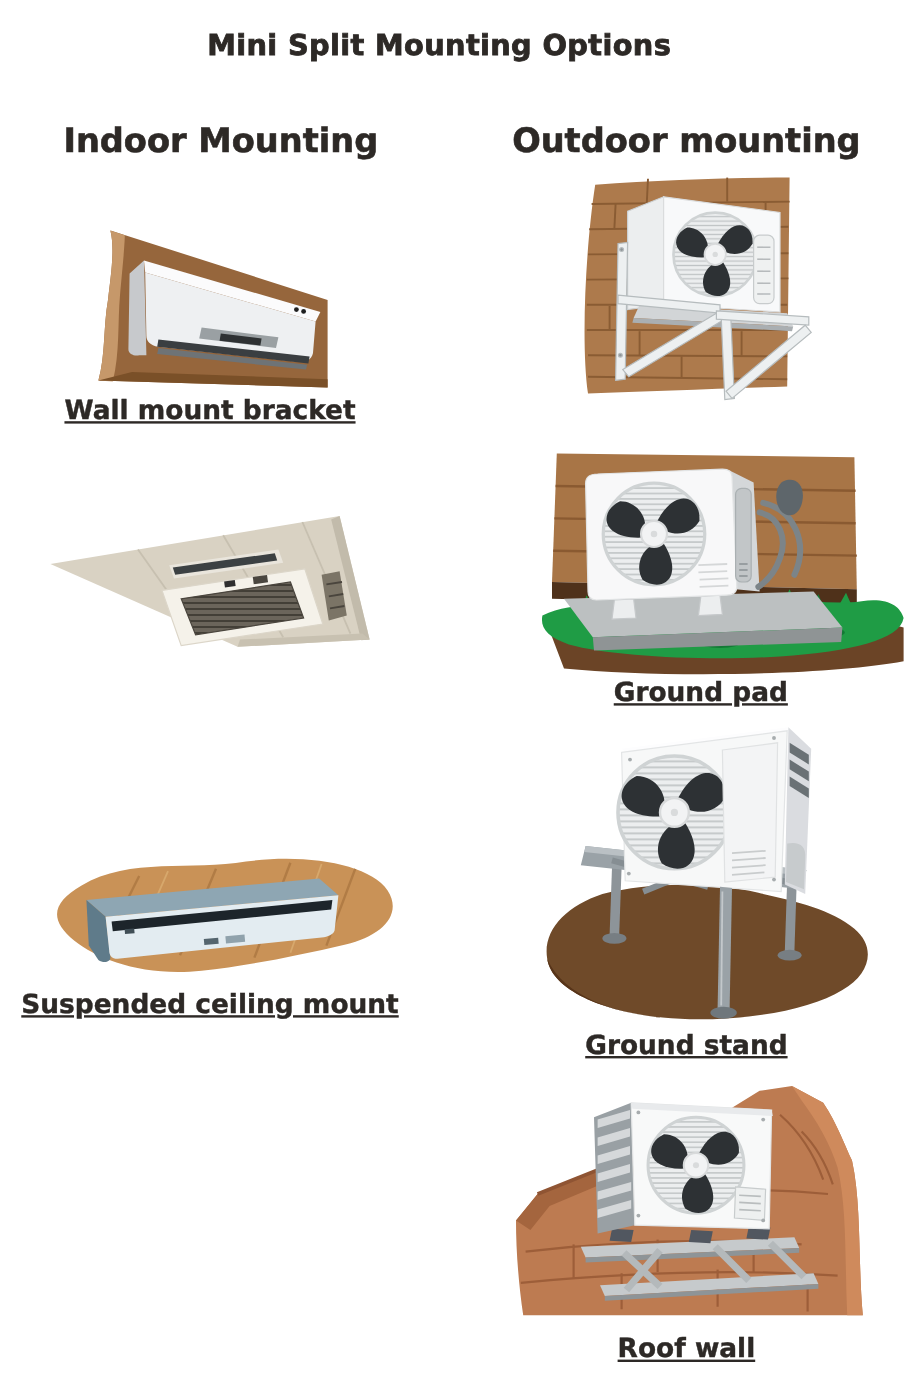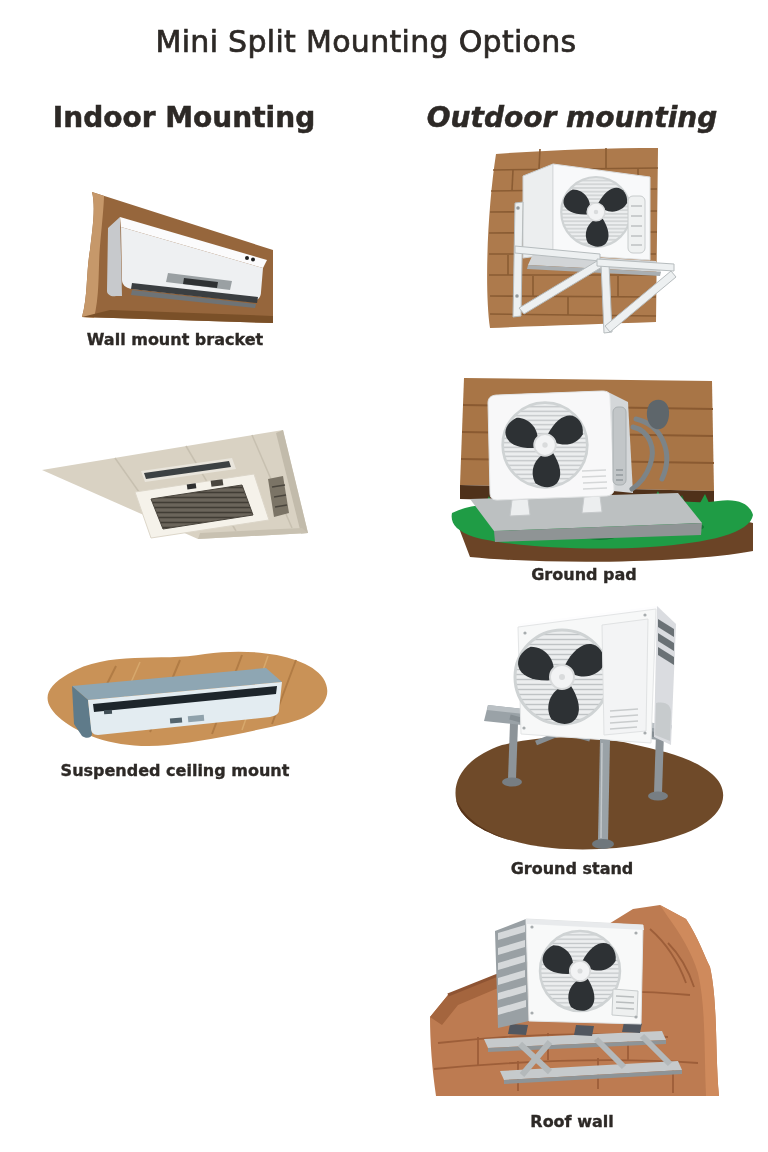--- a/index.html
+++ b/index.html
@@ -1,28 +1,28 @@
 <!DOCTYPE html>
 <html><head>
 <meta charset="utf-8">
 <style>
   html,body{margin:0;padding:0;background:#ffffff;}
   .canvas{position:relative;width:768px;height:1152px;background:#ffffff;overflow:hidden;
           font-family:"DejaVu Sans",sans-serif;color:#2d2926;}
   .title{position:absolute;top:24px;left:366px;transform:translateX(-50%);
-         font-size:30px;font-weight:normal;letter-spacing:.3px;white-space:nowrap;
+         font-size:24px;font-weight:bold;letter-spacing:.3px;white-space:nowrap;
          -webkit-text-stroke:.7px #2d2926;}
   .colhead{position:absolute;top:101px;transform:translateX(-50%);font-size:28px;
            font-weight:bold;white-space:nowrap;-webkit-text-stroke:.5px #2d2926;}
   .colhead.indoor{left:184px;}
-  .colhead.outdoor{left:572px;font-style:italic;}
+  .colhead.outdoor{left:572px;}
   figure.fig{position:absolute;margin:0;padding:0;}
   .fig svg{display:block;width:100%;height:100%;overflow:visible;}
-  .caption{position:absolute;transform:translateX(-50%);font-size:16px;font-weight:bold;
-           white-space:nowrap;-webkit-text-stroke:.35px #2d2926;}
+  .caption{position:absolute;transform:translateX(-50%);font-size:22px;font-weight:bold;
+           white-space:nowrap;text-decoration:underline;-webkit-text-stroke:.35px #2d2926;}
 </style>
 </head>
 <body>
 
 <div class="canvas">
 
   <svg width="0" height="0" style="position:absolute">
     <defs>
       <pattern id="fanGrille" width="5" height="5" patternUnits="userSpaceOnUse">
         <rect width="5" height="5" fill="#eceeef"></rect>
@@ -93,21 +93,21 @@
         <path d="M228,54 L243,51 L249,88 L234,92 Z" fill="#7b7466"></path>
         <g stroke="#4a453d" stroke-width="1.5">
           <line x1="232" y1="62" x2="245" y2="60"></line>
           <line x1="234" y1="72" x2="246" y2="70"></line>
           <line x1="235" y1="82" x2="247" y2="80"></line>
         </g>
       </g>
     </svg>
   </figure>
 
-  <figure class="fig" style="left:20px;top:640px;width:320px;height:115px">
+  <figure class="fig" style="left:20px;top:704px;width:320px;height:115px">
     <svg viewBox="0 0 320 115">
       <g>
         <path d="M48,34 C88,10 140,22 185,14 C235,7 288,16 303,38 C316,58 298,76 268,83 C225,93 185,101 148,105 C100,110 62,96 42,80 C20,62 24,48 48,34 Z" fill="#c99257"></path>
         <g stroke="#b17c45" stroke-width="2">
           <line x1="96" y1="26" x2="70" y2="78"></line>
           <line x1="160" y1="20" x2="130" y2="92"></line>
           <line x1="222" y1="15" x2="192" y2="94"></line>
           <line x1="276" y1="20" x2="252" y2="84"></line>
         </g>
         <g stroke="#d7a86c" stroke-width="1.5">

